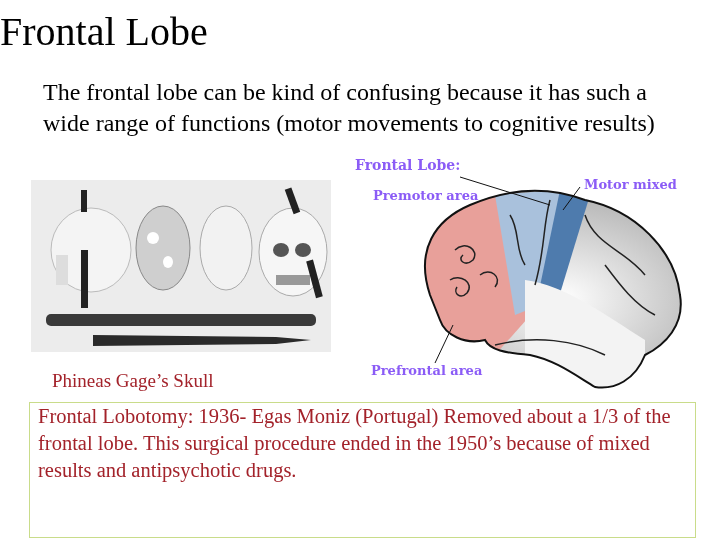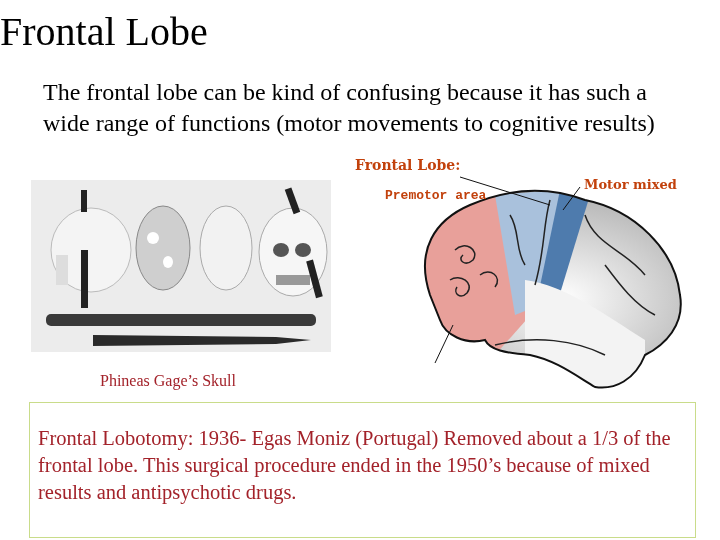--- a/index.html
+++ b/index.html
@@ -4,27 +4,27 @@
 <style>
   html, body { margin: 0; padding: 0; background: #ffffff; }
   body { width: 720px; height: 540px; position: relative; overflow: hidden;
          font-family: "Liberation Serif", serif; color: #000; }
   .title { position: absolute; left: 0; top: 8px; width: 720px; text-align: left;
            font-size: 40px; line-height: 48px; }
   .intro { position: absolute; left: 43px; top: 77px; width: 650px;
            font-size: 24px; line-height: 31px; }
   .photo { position: absolute; left: 31px; top: 180px; width: 300px; height: 172px;
            background: #e9e9e9; }
-  .caption { position: absolute; left: 52px; top: 366px; font-size: 16px; line-height: 30px;
-             color: #a3222a; margin-left: 48px; }
+  .caption { position: absolute; left: 52px; top: 366px; font-size: 19px; line-height: 30px;
+             color: #a3222a; }
   .brain-wrap { position: absolute; left: 345px; top: 155px; width: 360px; height: 240px; }
   .brain-label { position: absolute; font-family: "DejaVu Serif", serif; font-weight: bold;
-                 font-size: 13px; color: #c2410c; white-space: nowrap; }
+                 font-size: 13px; color: #8b5cf6; white-space: nowrap; }
   .lobotomy { position: absolute; left: 29px; top: 402px; width: 667px; height: 136px;
-              border: 1.5px solid #c9dc8a; box-sizing: border-box; padding: 22px 8px;
+              border: 1.5px solid #c9dc8a; box-sizing: border-box; padding: 0 8px;
               font-size: 20.5px; line-height: 27px; color: #a3222a; }
 </style>
 </head>
 <body>
 
 <div class="title">Frontal Lobe</div>
 
 <div class="intro">The frontal lobe can be kind of confusing because it has such a wide range of functions (motor movements to cognitive results)</div>
 
 <div class="photo">
@@ -84,16 +84,17 @@
       <path d="M240 60 C250 90 280 95 300 120"></path>
       <path d="M260 110 C275 130 290 150 310 160"></path>
       <path d="M150 190 C190 180 230 185 260 200"></path>
     </g>
     <line x1="115" y1="22" x2="205" y2="50" stroke="#111" stroke-width="1"></line>
     <line x1="235" y1="32" x2="218" y2="55" stroke="#111" stroke-width="1"></line>
     <line x1="90" y1="208" x2="108" y2="170" stroke="#111" stroke-width="1"></line>
   </svg>
   <div class="brain-label" style="left:10px;top:2px;font-size:14px;">Frontal Lobe:</div>
   <div class="brain-label" style="left:239px;top:22px;">Motor mixed</div>
-  <div class="brain-label" style="left:40px;top:33px;font-family:Liberation Mono, monospace;">Premotor area</div>
+  <div class="brain-label" style="left:28px;top:33px;">Premotor area</div>
+  <div class="brain-label" style="left:26px;top:208px;">Prefrontal area</div>
 </div>
 
 <div class="lobotomy">Frontal Lobotomy:  1936- Egas Moniz (Portugal) Removed about a 1/3 of the frontal lobe.  This surgical procedure ended in the 1950’s because of mixed results and antipsychotic drugs.</div>
 
 </body></html>

